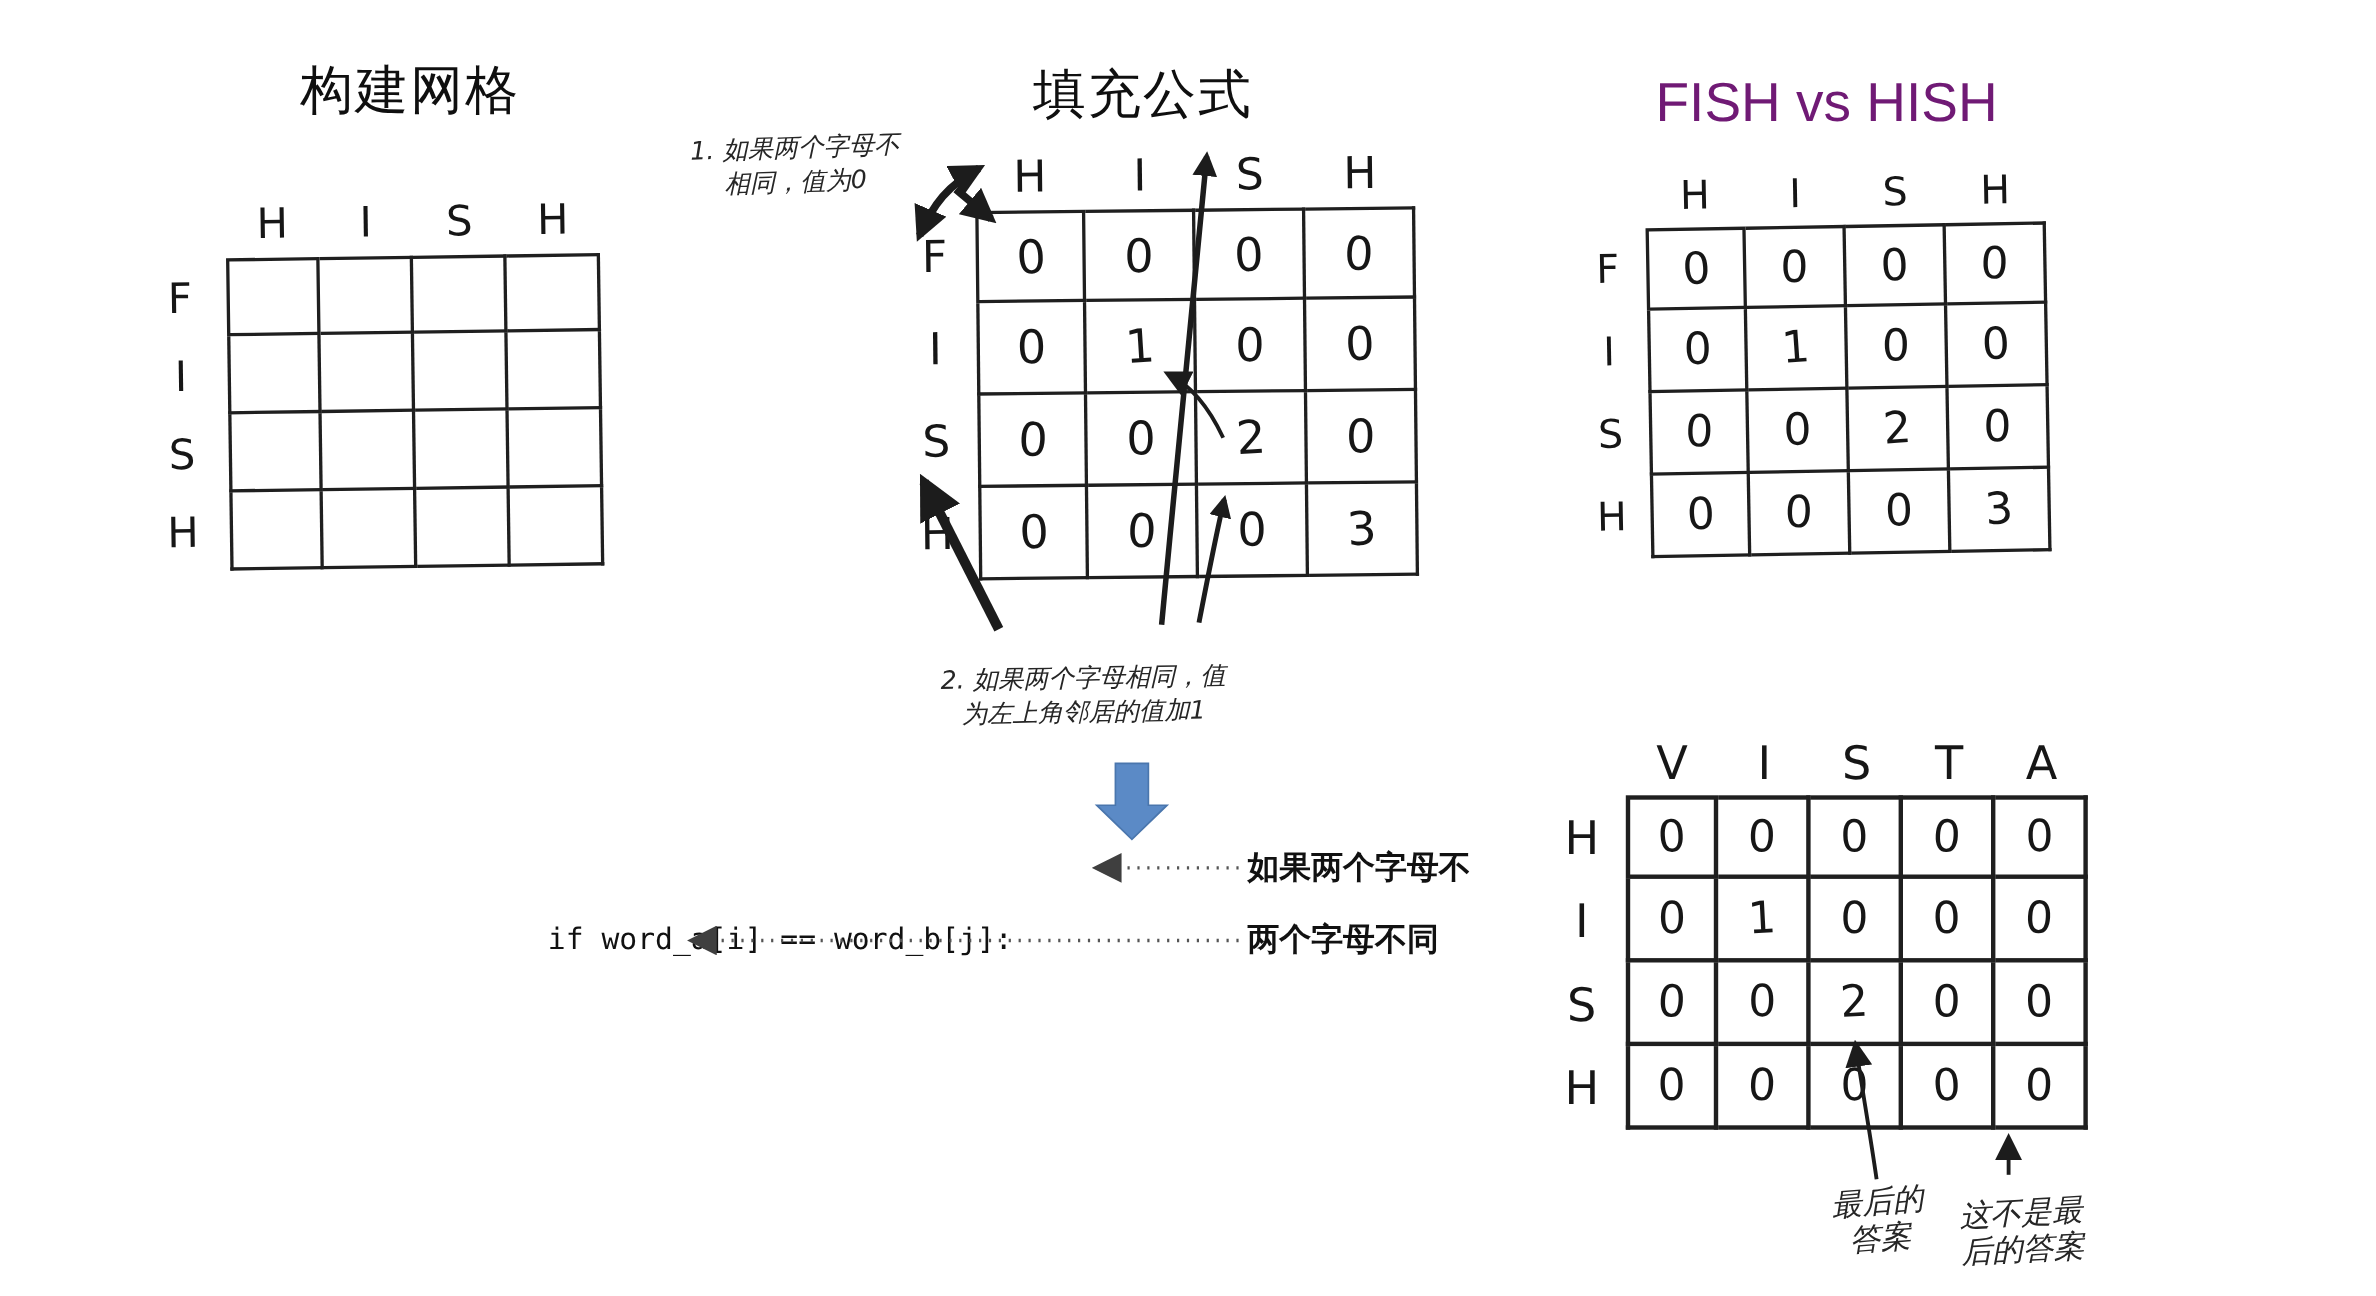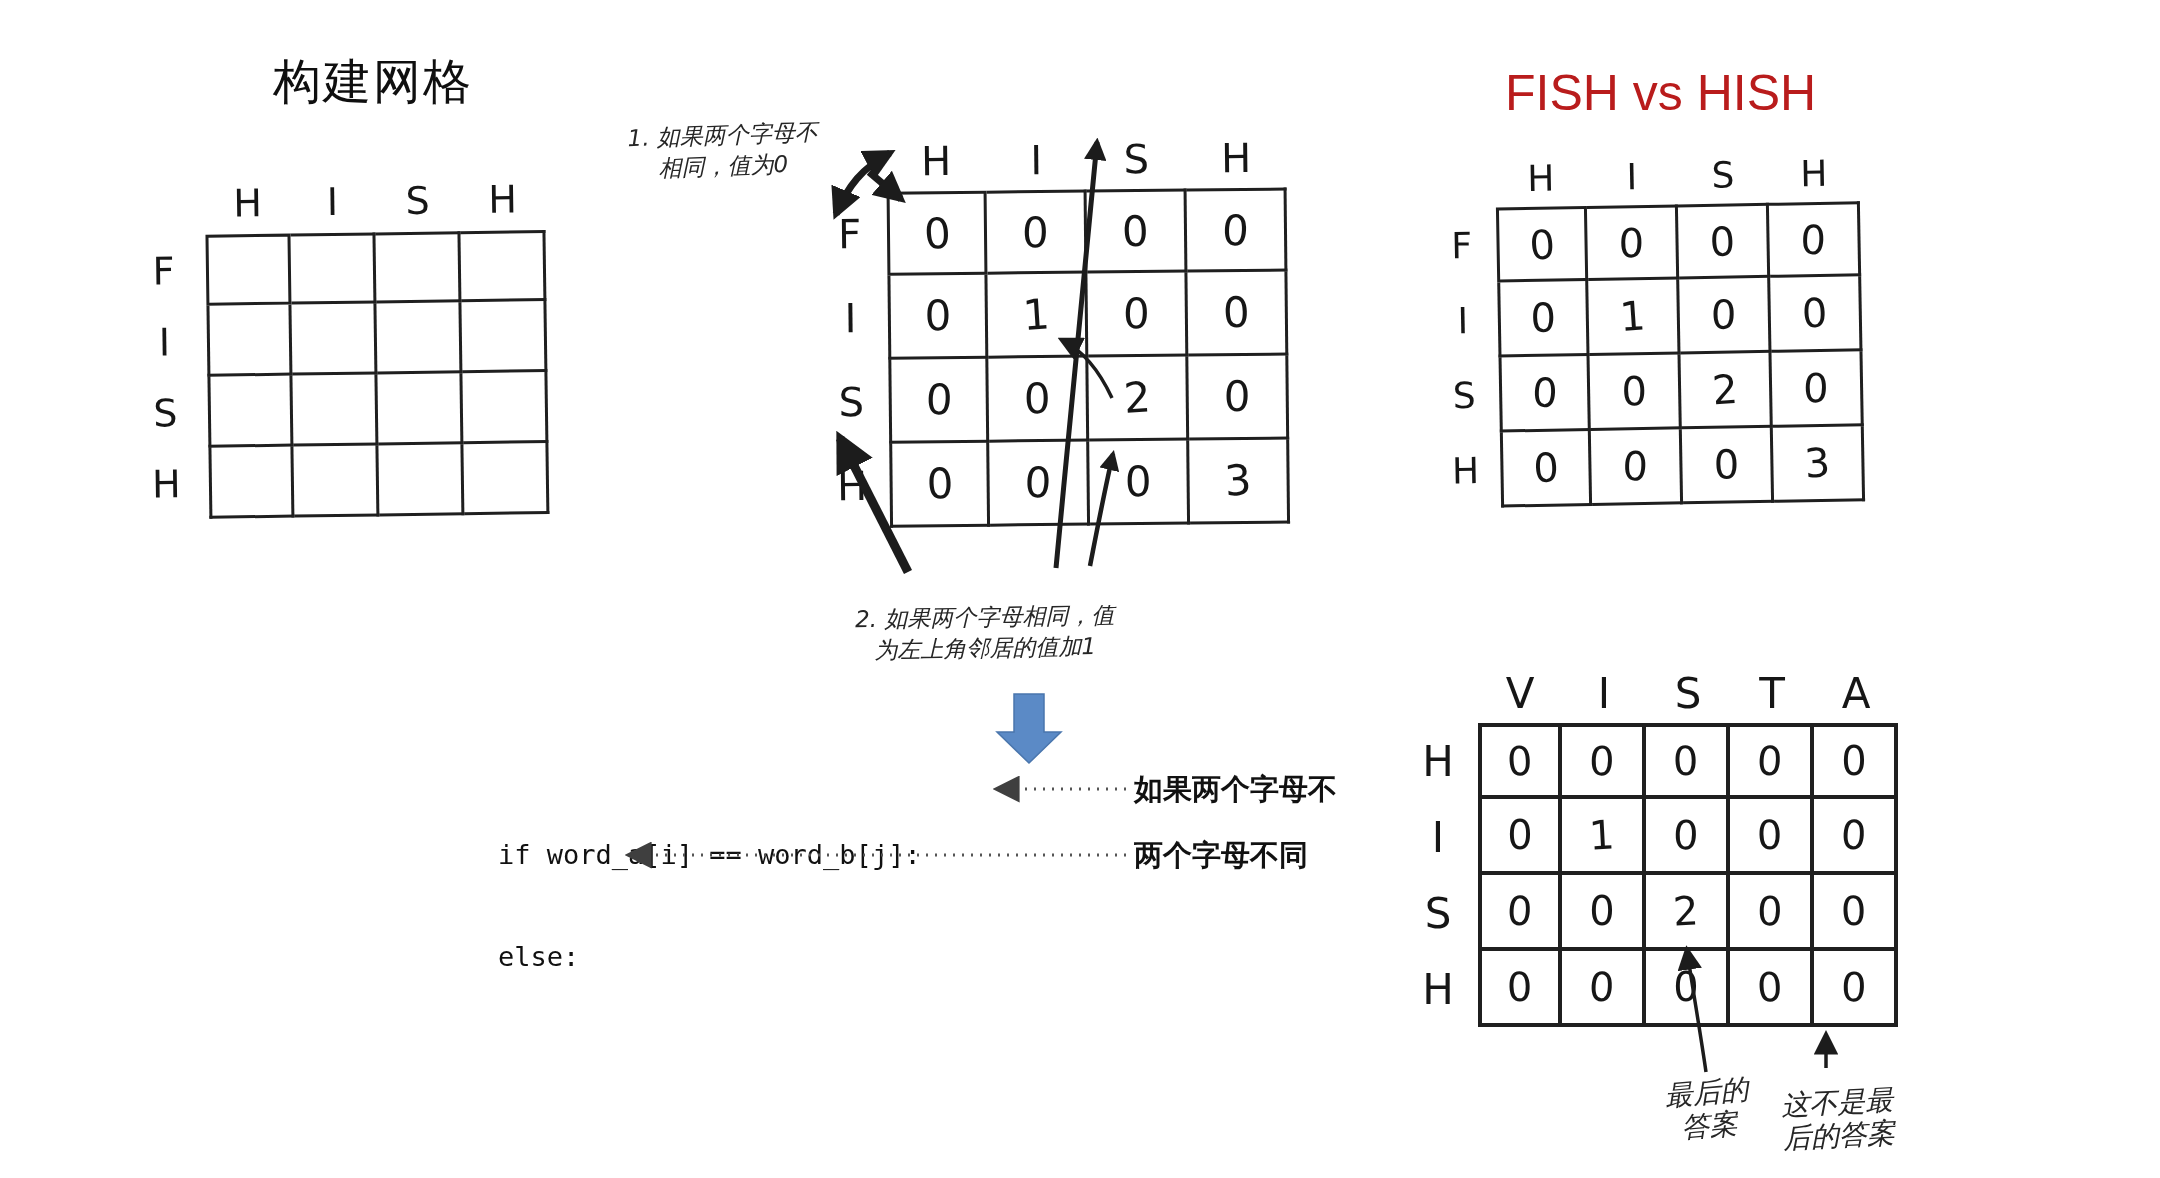--- a/index.html
+++ b/index.html
@@ -7,21 +7,21 @@
     position:relative; width:2160px; height:1178px; background:#ffffff;
     font-family:"DejaVu Sans", sans-serif; color:#1c1c1c; overflow:hidden;
   }
   
   .title-cjk {
     position:absolute; font-family:"DejaVu Serif", serif;
     font-size:48px; letter-spacing:2px; color:#0f0f0f; white-space:nowrap;
   }
   .title-en {
     position:absolute; font-family:"Liberation Sans", sans-serif;
-    font-size:50px; color:#b91c1c; white-space:nowrap;
+    font-size:50px; color:#701a75; white-space:nowrap;
   }
   
   .grid-block { position:absolute; display:grid; }
   .g-corner { }
   .g-col, .g-row-label {
     display:flex; align-items:center; justify-content:center;
     font-size:var(--hfs); font-weight:500; color:#161616;
   }
   .g-cell {
     display:flex; align-items:center; justify-content:center;
@@ -50,20 +50,21 @@
   }
   
   .overlay { position:absolute; left:0; top:0; pointer-events:none; }
 </style>
 </head>
 <body>
 
 <div class="canvas">
 
   <div class="title-cjk" style="left:273px; top:50px;">构建网格</div>
+  <div class="title-cjk" style="left:939px; top:54px;">填充公式</div>
   <div class="title-en" style="left:1505px; top:64px;">FISH vs HISH</div>
 
   <div class="grid-block" style="left:122px; top:171px; grid-template-columns:85px repeat(4,85px);
               grid-template-rows:62px repeat(4,71px); --bw:3px; --dfs:40px; --hfs:38px;
               transform:rotate(-0.8deg);">
       <div class="g-corner"></div>
       <div class="g-col">H</div>
       <div class="g-col">I</div>
       <div class="g-col">S</div>
       <div class="g-col">H</div>
@@ -334,21 +335,20 @@
     <div>答案</div>
   </div>
 
   <div class="hand center" style="left:1762px; top:1086px; width:152px; font-size:28px; line-height:33px; transform:rotate(-3deg);">
     <div>这不是最</div>
     <div>后的答案</div>
   </div>
 
   <div class="code" style="left:498px; top:770px;">
     <div><span class="kw">if</span><span> word_a[i] == word_b[j]:</span></div>
-    <div><span class="kw">else:</span><span></span></div>
   </div>
 
   <div class="code-label" style="left:1134px; top:772px;">如果两个字母不</div>
   <div class="code-label" style="left:1134px; top:838px;">两个字母不同</div>
 
   <svg class="overlay" width="2160" height="1178" viewBox="0 0 2160 1178">
     <defs>
       <marker id="ah" viewBox="0 0 10 10" refX="8" refY="5" markerWidth="4.5" markerHeight="4.5" orient="auto-start-reverse">
         <path d="M0 0 L10 5 L0 10 z" fill="#1c1c1c"></path>
       </marker>

